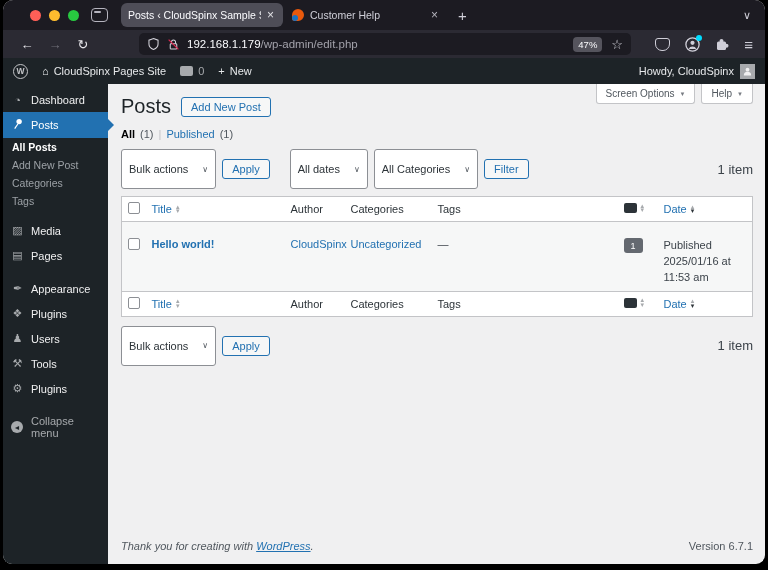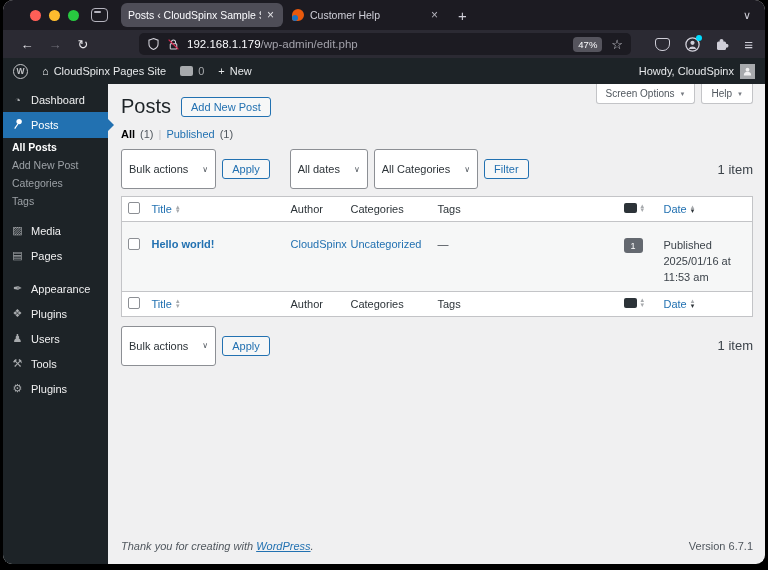--- a/index.html
+++ b/index.html
@@ -240,20 +240,26 @@
       </div>
       <div class="mi">
         <span class="ic">⚒</span>
         <span>Tools</span>
       </div>
       <div class="mi">
         <span class="ic">⚙</span>
         <span>Plugins</span>
       </div>
       <div class="sep"></div>
+      <div class="mi dimmed">
+        <span class="ic">
+            <span class="collapse-ic">◄</span>
+          </span>
+        <span>Collapse menu</span>
+      </div>
     </div>
 
     <div class="content">
       <div class="screen-meta">
         <span class="meta-tab">
           <span>Screen Options</span>
           <span class="caret">▼</span>
         </span>
         <span class="meta-tab">
           <span>Help</span>

